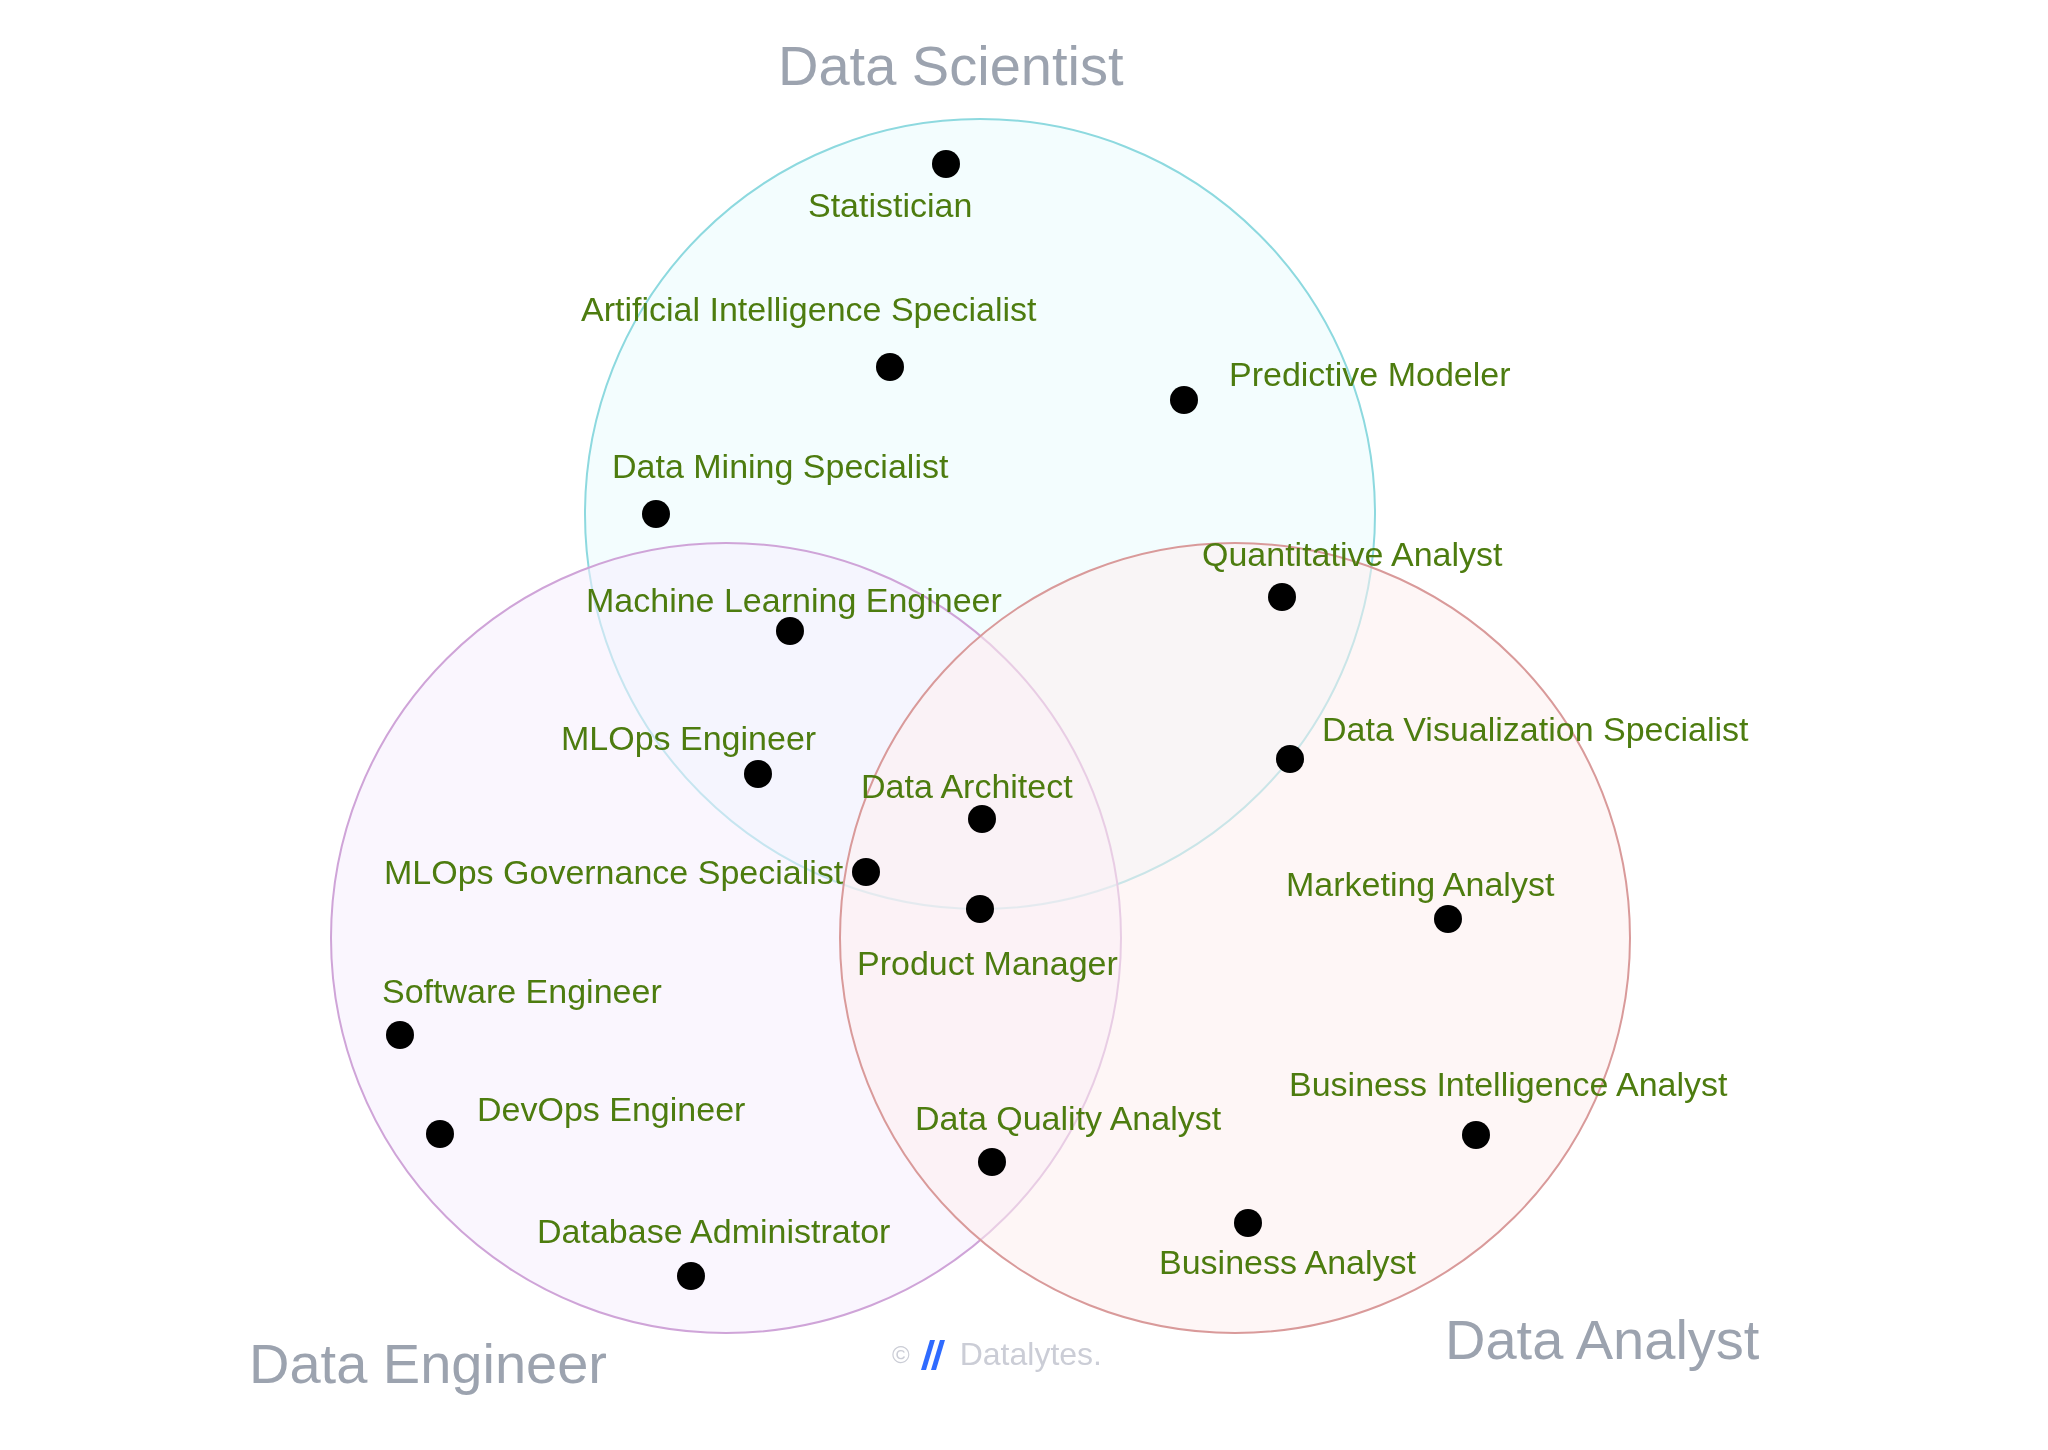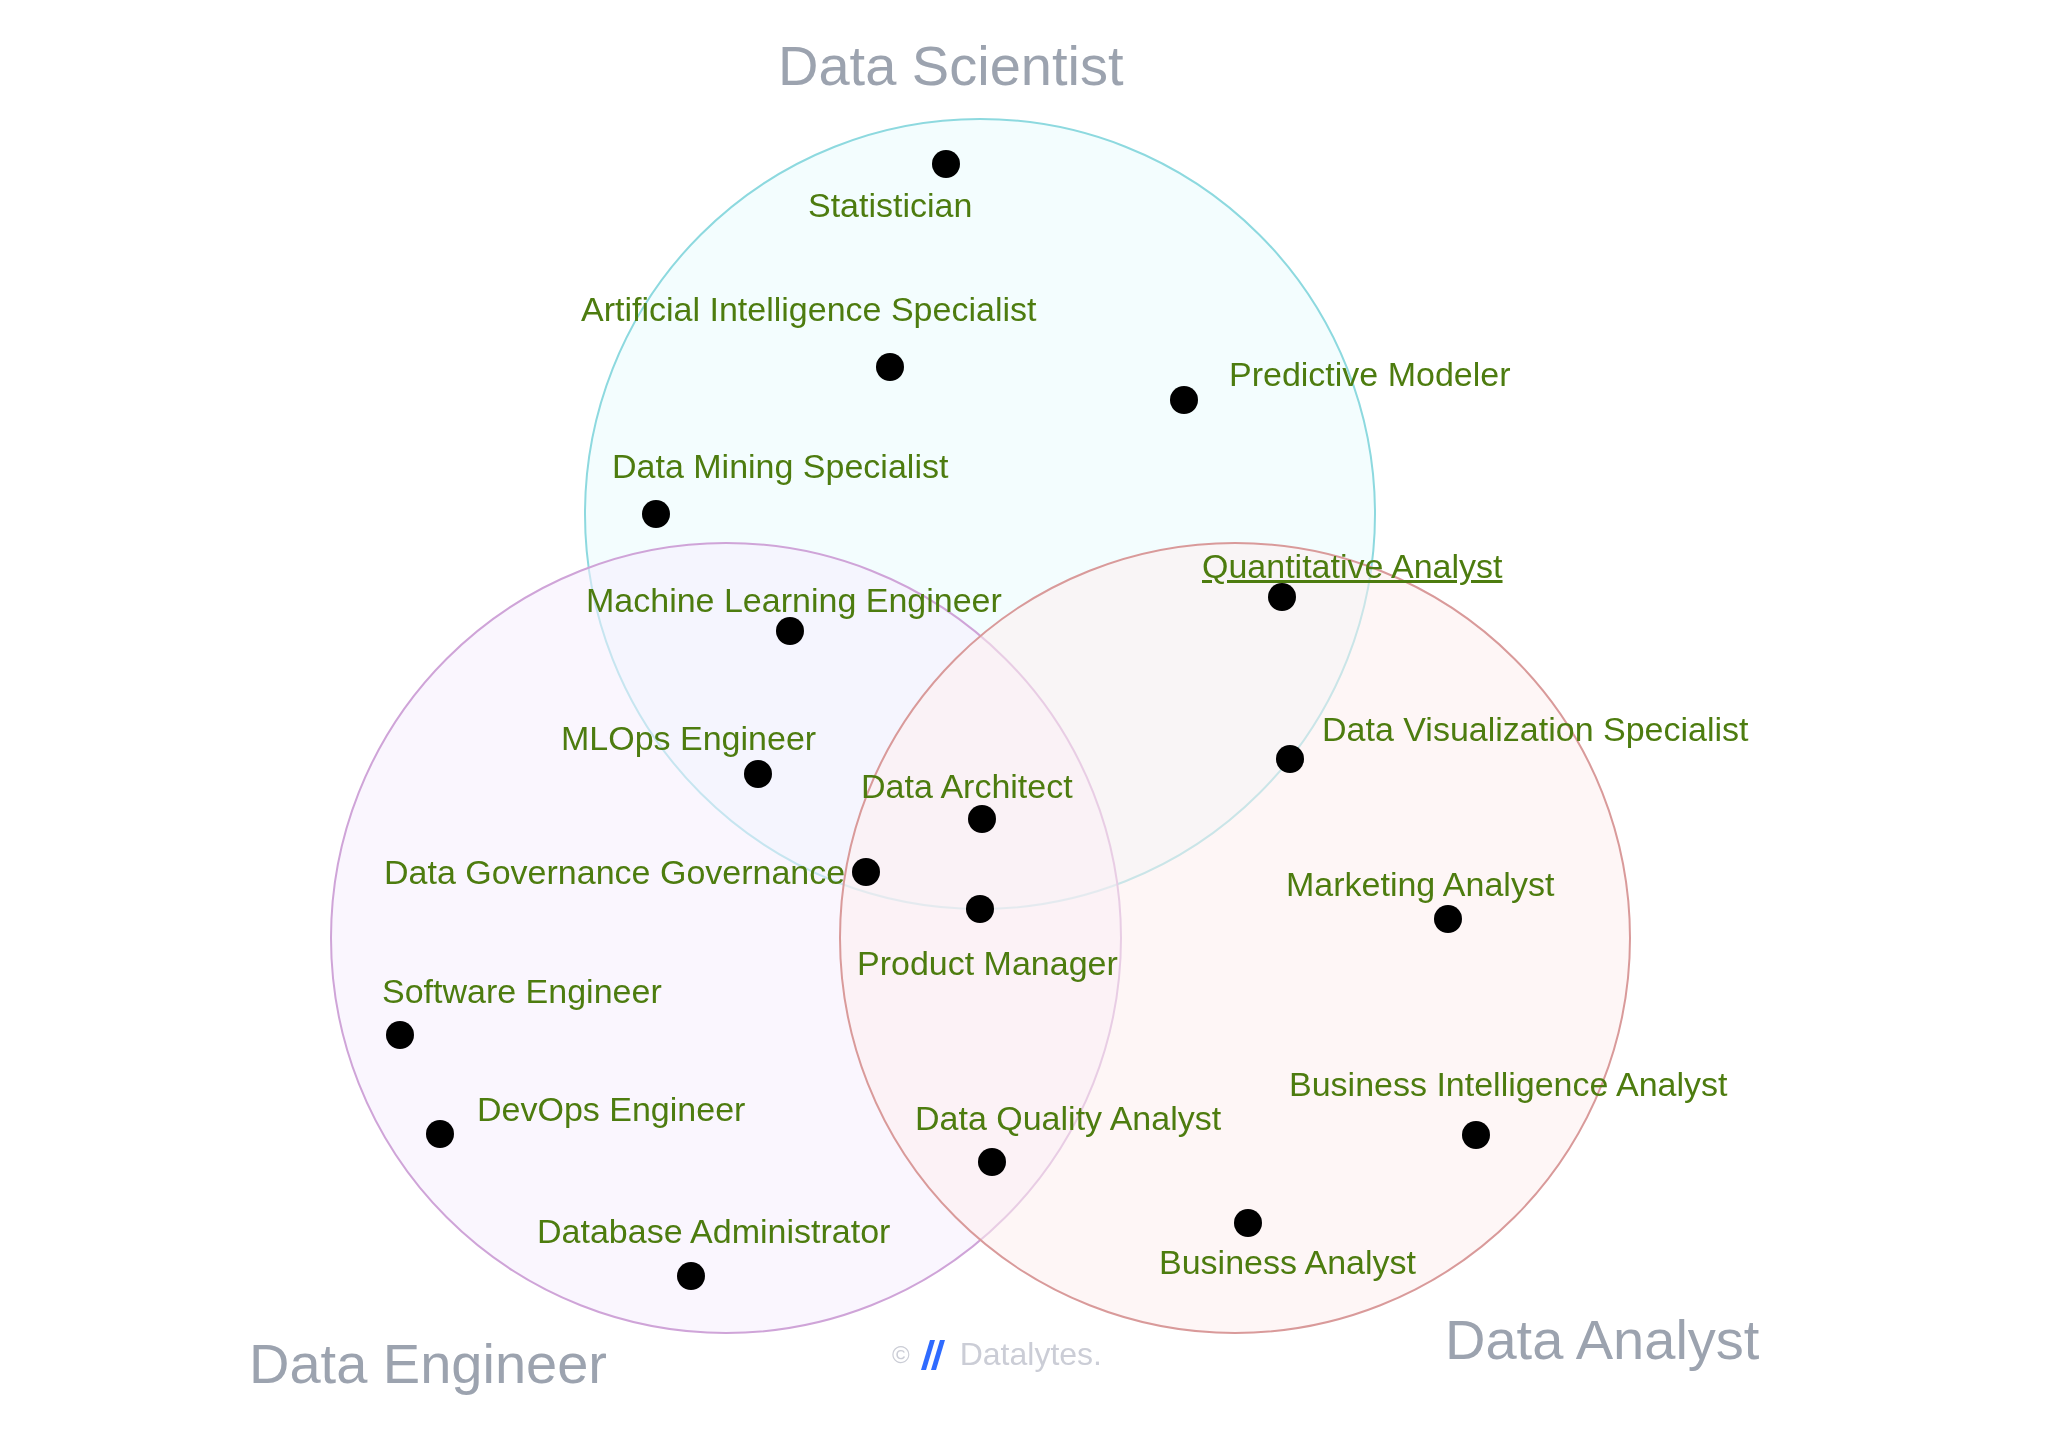--- a/index.html
+++ b/index.html
@@ -32,29 +32,29 @@
     <div class="role" style="left: 808px; top: 188px;">Statistician</div>
     <div class="dot" style="left: 890px; top: 367px;"></div>
     <div class="role" style="left: 581px; top: 292px;">Artificial Intelligence Specialist</div>
     <div class="dot" style="left: 1184px; top: 400px;"></div>
     <div class="role" style="left: 1229px; top: 357px;">Predictive Modeler</div>
     <div class="dot" style="left: 656px; top: 514px;"></div>
     <div class="role" style="left: 612px; top: 449px;">Data Mining Specialist</div>
     <div class="dot" style="left: 790px; top: 631px;"></div>
     <div class="role" style="left: 586px; top: 583px; text-align: right;">Machine Learning Engineer</div>
     <div class="dot" style="left: 1282px; top: 597px;"></div>
-    <div class="role" style="left: 1202px; top: 549px; text-decoration: underline;">Quantitative Analyst</div>
+    <div class="role" style="left: 1202px; top: 537px;">Quantitative Analyst</div>
     <div class="dot" style="left: 758px; top: 774px;"></div>
     <div class="role" style="left: 543px; top: 721px; margin-left: 18px;">MLOps Engineer</div>
     <div class="dot" style="left: 1290px; top: 759px;"></div>
     <div class="role" style="left: 1322px; top: 712px;">Data Visualization Specialist</div>
     <div class="dot" style="left: 982px; top: 819px;"></div>
     <div class="role" style="left: 861px; top: 769px;">Data Architect</div>
     <div class="dot" style="left: 866px; top: 872px;"></div>
-    <div class="role" style="left: 384px; top: 855px;">Data Governance Governance</div>
+    <div class="role" style="left: 384px; top: 855px;">MLOps Governance Specialist</div>
     <div class="dot" style="left: 980px; top: 909px;"></div>
     <div class="role" style="left: 857px; top: 946px;">Product Manager</div>
     <div class="dot" style="left: 1448px; top: 919px;"></div>
     <div class="role" style="left: 1286px; top: 867px;">Marketing Analyst</div>
     <div class="dot" style="left: 400px; top: 1035px;"></div>
     <div class="role" style="left: 335px; top: 974px; margin-left: 47px;">Software Engineer</div>
     <div class="dot" style="left: 440px; top: 1134px;"></div>
     <div class="role" style="left: 477px; top: 1092px;">DevOps Engineer</div>
     <div class="dot" style="left: 992px; top: 1162px;"></div>
     <div class="role" style="left: 915px; top: 1101px;">Data Quality Analyst</div>

